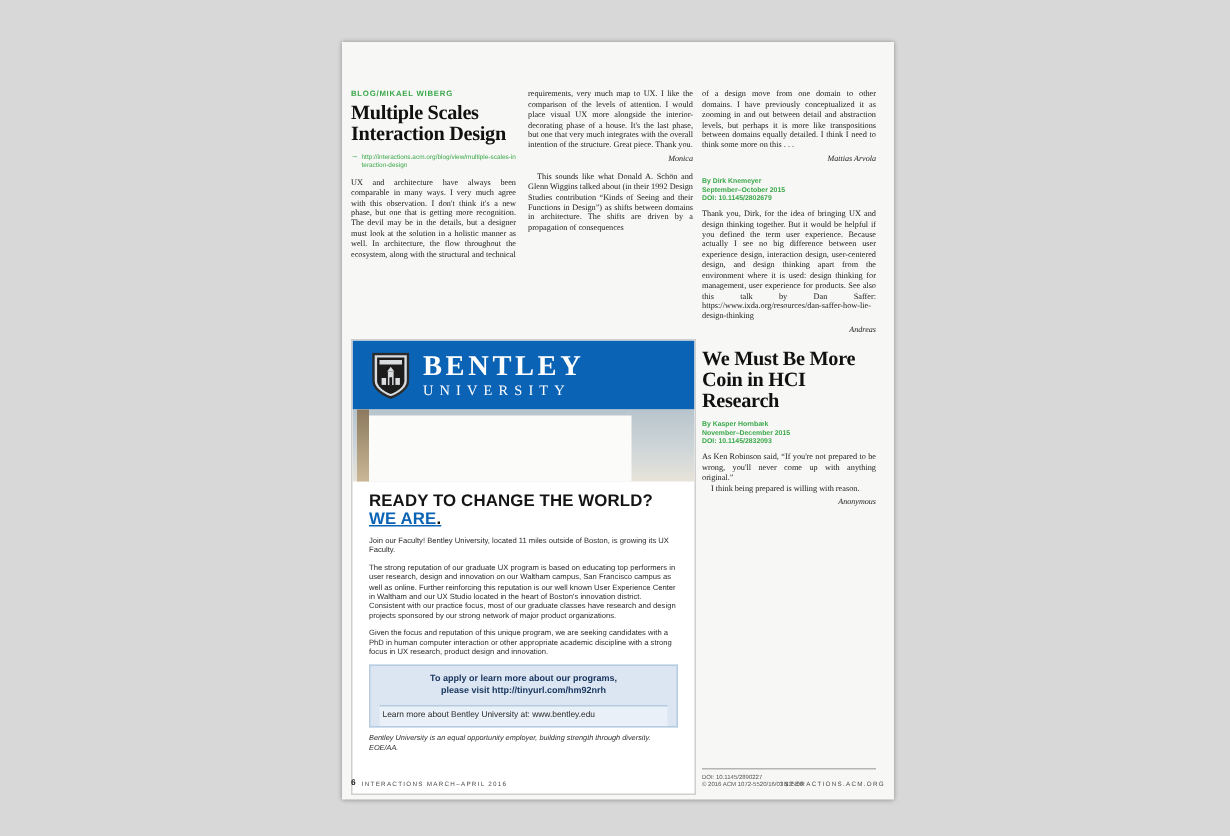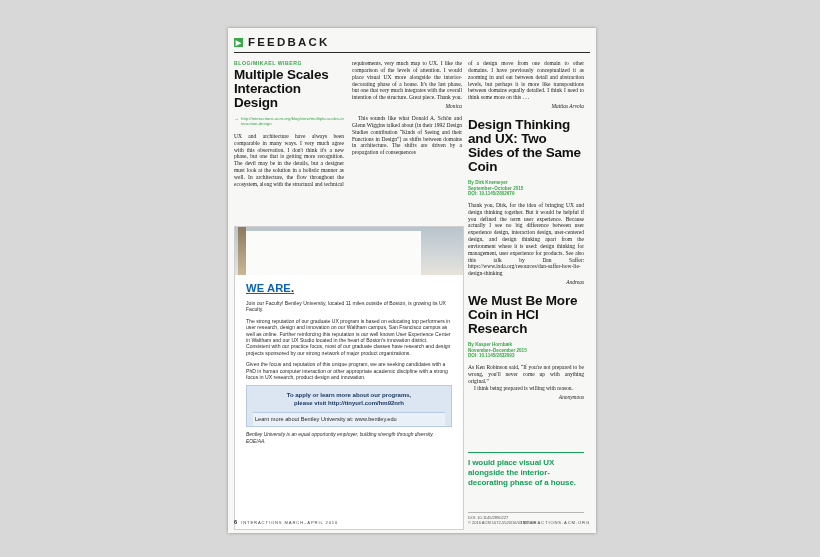--- a/index.html
+++ b/index.html
@@ -31,21 +31,21 @@
   .col{position:absolute;top:32px;width:110px;}
   .col1{left:6px;}
   .col2{left:124px;}
   .col3{left:240px;width:116px;}
 
   .kicker{
     color:#3aa84a;font-size:5.2px;font-weight:bold;letter-spacing:.5px;
     text-transform:uppercase;margin:0 0 2px 0;
   }
   h2.headline{
-    font-family:Liberation Sans, sans-serif;
+    font-family:Liberation Serif, serif;
     font-size:13.5px;line-height:14px;font-weight:bold;color:#111;
     margin:0 0 6px 0;letter-spacing:-.2px;
   }
   .urlline{
     display:flex;gap:2px;color:#3aa84a;font-size:4.3px;line-height:5.4px;
     margin:0 0 6px 0;word-break:break-all;
   }
   .arrow{color:#3aa84a;font-size:5px;line-height:5.4px;}
   p.body{
     font-family:"Liberation Serif", serif;
@@ -143,24 +143,20 @@
     font-size:4.2px;letter-spacing:.85px;color:#4a4a4a;
   }
   .folio{display:flex;align-items:center;gap:4px;}
   .folio-num{font-weight:bold;font-size:5.6px;color:#1d1d1d;letter-spacing:0;}
 </style>
 </head>
 <body>
 
 <div class="page">
 
-  <div class="masthead">
-    <span class="fb-mark">▶</span>
-    <span class="fb-title">FEEDBACK</span>
-  </div>
 
   <div class="col col1">
     <p class="kicker">BLOG/MIKAEL WIBERG</p>
     <h2 class="headline">Multiple Scales Interaction Design</h2>
     <div class="urlline">
       <span class="arrow">→</span>
       <span>http://interactions.acm.org/blog/view/multiple-scales-interaction-design</span>
     </div>
     <p class="body">UX and architecture have always been comparable in many ways. I very much agree with this observation. I don't think it's a new phase, but one that is getting more recognition. The devil may be in the details, but a designer must look at the solution in a holistic manner as well. In architecture, the flow throughout the ecosystem, along with the structural and technical</p>
   </div>
@@ -169,58 +165,72 @@
     <p class="body">requirements, very much map to UX. I like the comparison of the levels of attention. I would place visual UX more alongside the interior-decorating phase of a house. It's the last phase, but one that very much integrates with the overall intention of the structure. Great piece. Thank you.</p>
     <p class="sig">Monica</p>
     <p class="body" style="text-indent:6px;margin-top:6px;">This sounds like what Donald A. Schön and Glenn Wiggins talked about (in their 1992 Design Studies contribution “Kinds of Seeing and their Functions in Design”) as shifts between domains in architecture. The shifts are driven by a propagation of consequences</p>
   </div>
 
   <div class="col col3">
     <p class="body">of a design move from one domain to other domains. I have previously conceptualized it as zooming in and out between detail and abstraction levels, but perhaps it is more like transpositions between domains equally detailed. I think I need to think some more on this . . .</p>
     <p class="sig">Mattias Arvola</p>
 
     <div class="sec-gap"></div>
-    <h2 class="headline">Design Thinking and UX: Two Sides of the Same Coin</h2>
     <p class="byline">
       <span>By Dirk Knemeyer</span><br>
       <span>September–October 2015</span><br>
       <span>DOI: 10.1145/2802679</span>
     </p>
     <p class="body">Thank you, Dirk, for the idea of bringing UX and design thinking together. But it would be helpful if you defined the term user experience. Because actually I see no big difference between user experience design, interaction design, user-centered design, and design thinking apart from the environment where it is used: design thinking for management, user experience for products. See also this talk by Dan Saffer: https://www.ixda.org/resources/dan-saffer-how-lie-design-thinking</p>
     <p class="sig">Andreas</p>
 
     <div class="sec-gap"></div>
     <h2 class="headline">We Must Be More Coin in HCI Research</h2>
     <p class="byline">
       <span>By Kasper Hornbæk</span><br>
       <span>November–December 2015</span><br>
       <span>DOI: 10.1145/2832093</span>
     </p>
     <p class="body">As Ken Robinson said, “If you're not prepared to be wrong, you'll never come up with anything original.”</p>
     <p class="body" style="text-indent:6px;margin-top:1px;">I think being prepared is willing with reason.</p>
     <p class="sig">Anonymous</p>
   </div>
 
-  <div style="position:absolute;left:240px;top:424px;width:116px;">
-    <div class="pq-rule-top"></div>
-    <p class="pullquote">I would place visual UX alongside the interior-decorating phase of a house.</p>
-  </div>
   <div style="position:absolute;left:240px;top:484px;width:116px;">
     <p class="doi-foot">DOI: 10.1145/2890227</p>
     <p class="doi-foot" style="border:0;padding-top:0;">© 2016 ACM 1072-5520/16/03 $15.00</p>
   </div>
 
   <div class="ad">
+    <div class="ad-band">
+      <span class="shield">
+        <svg width="25" height="31" viewBox="0 0 25 31">
+          <path d="M1 1h23v18c0 7-11.5 11-11.5 11S1 26 1 19V1z" fill="#d9dde0" stroke="#2b2b2b" stroke-width="1.6"></path>
+          <path d="M3.4 3.4h18.2v15.4c0 5.6-9.1 8.9-9.1 8.9s-9.1-3.3-9.1-8.9V3.4z" fill="#1c1c1c"></path>
+          <rect x="5" y="5" width="15" height="3" fill="#d9dde0"></rect>
+          <path d="M12.5 9.5l2.4 3.2h-4.8z" fill="#d9dde0"></path>
+          <rect x="10.6" y="12.7" width="3.8" height="9" fill="#d9dde0"></rect>
+          <rect x="11.6" y="16.5" width="1.8" height="5.2" fill="#1c1c1c"></rect>
+          <rect x="6.4" y="17" width="3" height="4.6" fill="#d9dde0"></rect>
+          <rect x="15.6" y="17" width="3" height="4.6" fill="#d9dde0"></rect>
+        </svg>
+      </span>
+      <span class="wordmark">
+        <div class="bentley">BENTLEY</div>
+        <div class="university">UNIVERSITY</div>
+      </span>
+    </div>
 
     <div class="ad-photo">
       <div class="ph-left"></div>
       <div class="ph-white"></div>
     </div>
 
     <div class="ad-body">
+      <p class="ad-h1">READY TO CHANGE THE WORLD?</p>
       <p class="ad-h2">
         <span>WE ARE</span><span class="dot">.</span>
       </p>
       <p class="ad-p">Join our Faculty! Bentley University, located 11 miles outside of Boston, is growing its UX Faculty.</p>
       <p class="ad-p">The strong  reputation of our graduate UX  program is based on educating top performers in user research, design and innovation on our Waltham campus, San Francisco campus as well as online. Further reinforcing this reputation is our well known User Experience Center in Waltham and our UX Studio located in the heart of Boston's innovation district. Consistent with our practice focus, most of our graduate classes have research and design projects sponsored by our strong network of major product organizations.</p>
       <p class="ad-p">Given the focus and reputation of this unique program, we are seeking candidates with a PhD in human computer interaction or other appropriate academic discipline with a strong focus in UX research, product design and innovation.</p>
 
       <div class="ad-cta">
         <div class="ad-cta-line">To apply or learn more about our programs,</div>
         <div class="ad-cta-line">please visit http://tinyurl.com/hm92nrh</div>

